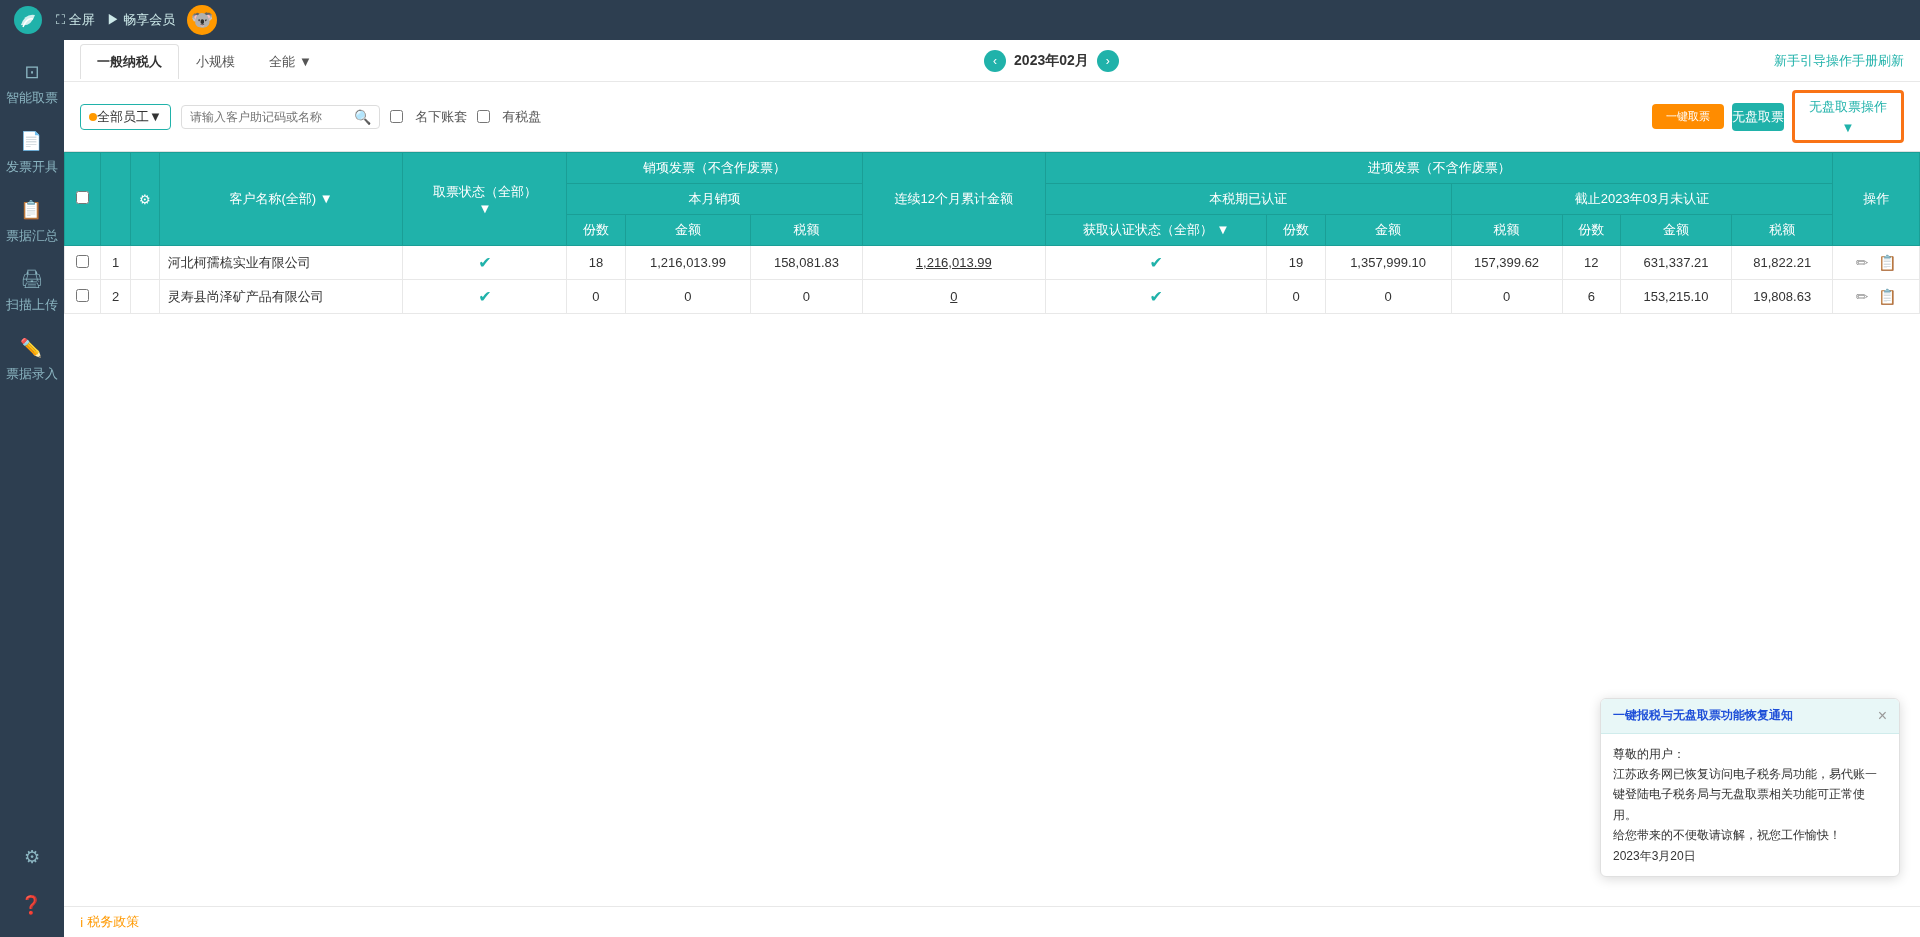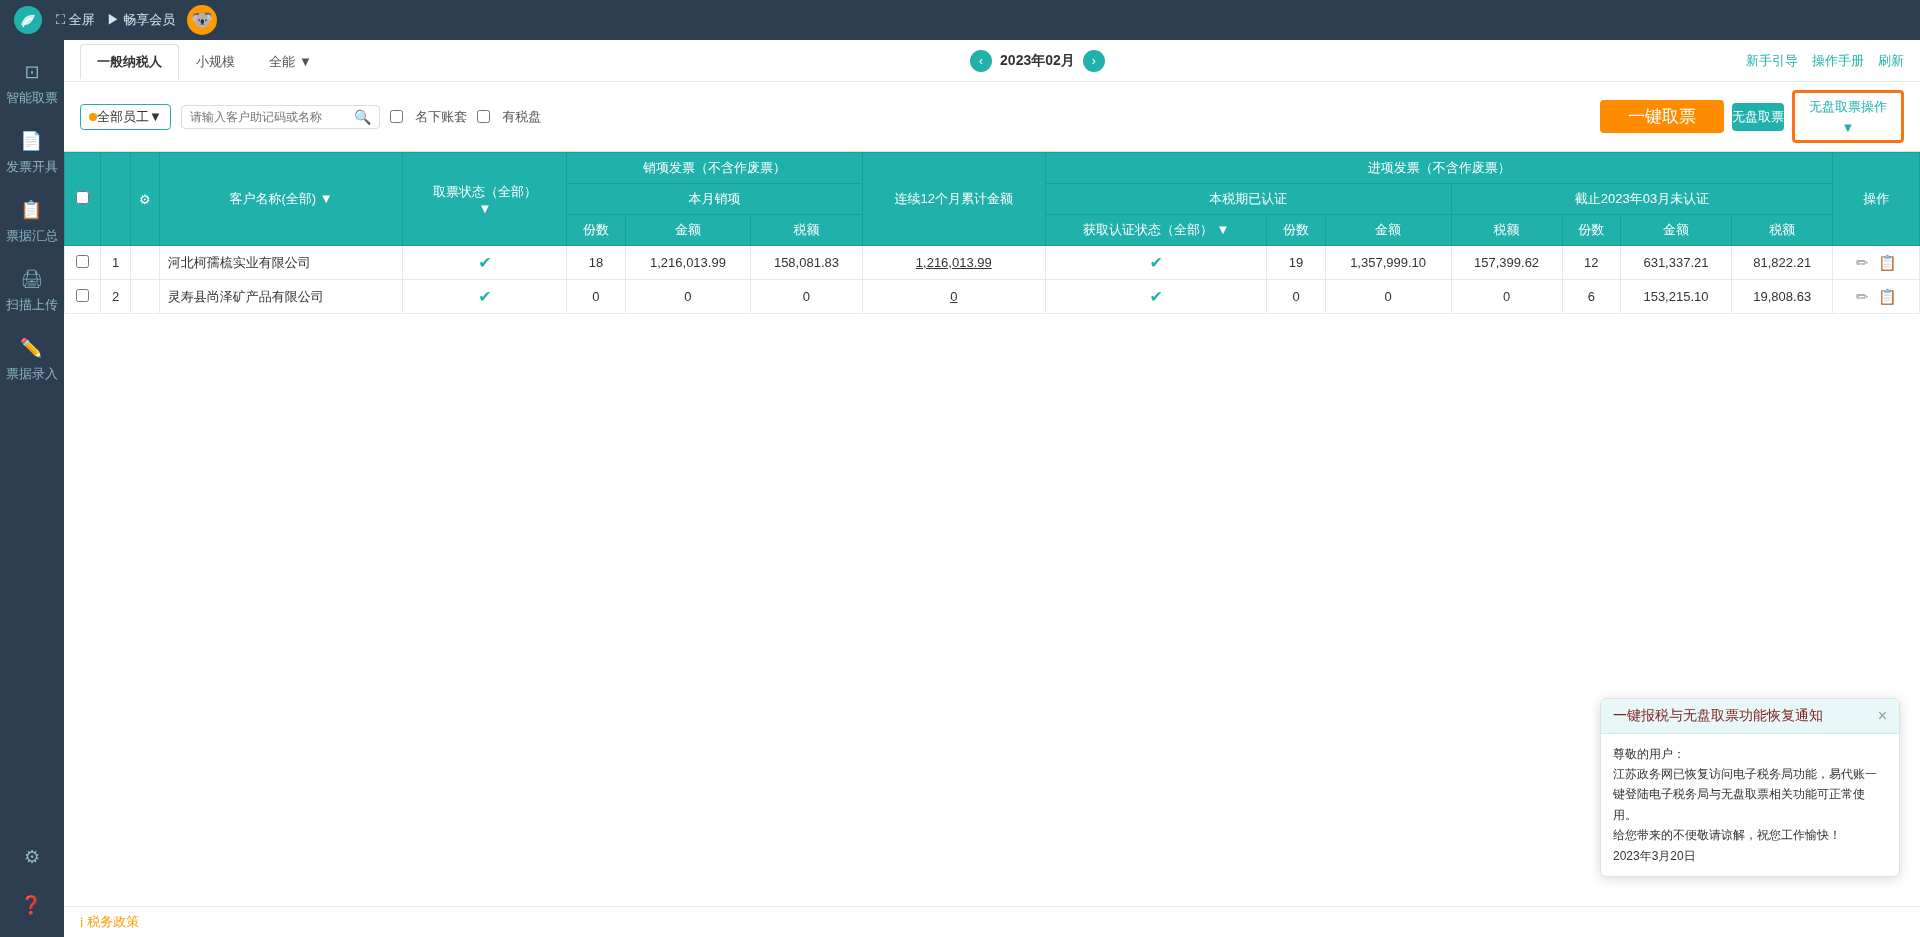--- a/index.html
+++ b/index.html
@@ -217,23 +217,23 @@
       margin-left: auto;
       display: flex;
       align-items: center;
       gap: 8px;
     }
     .btn-orange {
       background: #ff8c00;
       color: #fff;
       border: none;
       border-radius: 4px;
-      padding: 5px 28px;
-      cursor: pointer;
-      font-size: 17px;
+      padding: 5px 14px;
+      cursor: pointer;
+      font-size: 11px;
       white-space: nowrap;
     }
     .btn-teal {
       background: #20b2aa;
       color: #fff;
       border: none;
       border-radius: 4px;
       padding: 5px 0;
       cursor: pointer;
       font-size: 13px;
@@ -406,21 +406,21 @@
       <div class="tab-item">小规模</div>
       <div class="tab-item">
         <span>全能</span>
         <span>▼</span>
       </div>
       <div class="period-nav">
         <div class="period-btn">‹</div>
         <span class="period-label">2023年02月</span>
         <div class="period-btn">›</div>
       </div>
-      <div style="margin-left: auto; display: flex; align-items: center; gap: 14px; font-size: 12px; color: #20b2aa;">
+      <div style="margin-left: auto; display: flex; align-items: center; gap: 0; font-size: 12px; color: #20b2aa;">
         <span>新手引导</span>
         <span>操作手册</span>
         <span>刷新</span>
       </div>
     </div>
 
     <div class="action-bar">
       <div class="employee-select">
         <span class="dot"></span>
         <span>全部员工</span>
@@ -546,21 +546,21 @@
       <div class="tax-policy">
         <span>ℹ</span>
         <span>税务政策</span>
       </div>
     </div>
   </div>
 </div>
 
 <div class="notification-popup">
   <div class="popup-header">
-    <span style="font-weight:normal; font-size:14px; color:#7f1d1d;">一键报税与无盘取票功能恢复通知</span>
+    <span style="font-weight:bold; font-size:12px; color:#1d4ed8;">一键报税与无盘取票功能恢复通知</span>
     <span class="close-btn">×</span>
   </div>
   <div class="popup-body">
     <div style="white-space: pre-line; font-size:12px;">尊敬的用户：
 江苏政务网已恢复访问电子税务局功能，易代账一键登陆电子税务局与无盘取票相关功能可正常使用。
 给您带来的不便敬请谅解，祝您工作愉快！
 2023年3月20日</div>
   </div>
 </div>
 

